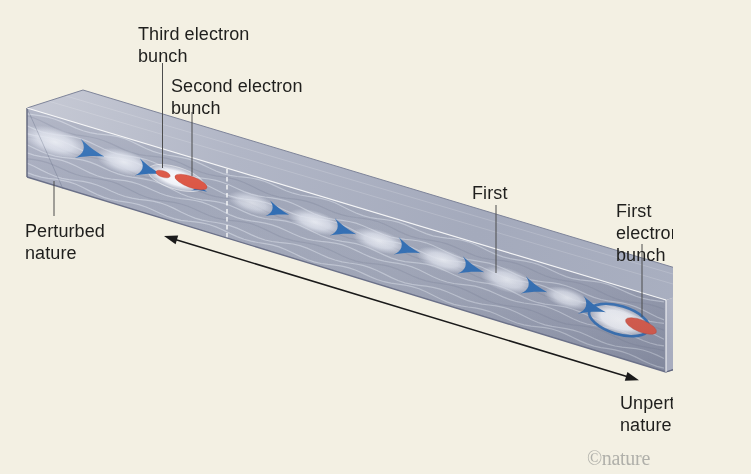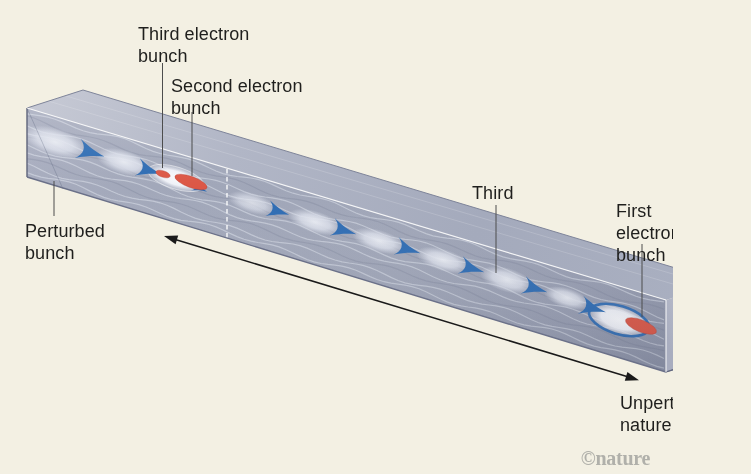--- a/index.html
+++ b/index.html
@@ -10,21 +10,21 @@
   }
   .stage svg{position:absolute;left:0;top:0;}
   .lbl{
     position:absolute;
     font-size:18px;line-height:22px;letter-spacing:.1px;
     color:var(--color-text,#1f1f1d);
     white-space:pre-line;
   }
   .credit{
     position:absolute;right:23px;top:447px;
-    font-family:"Liberation Serif",serif;font-weight:bold;font-size:20px;
+    font-family:"Liberation Serif",serif;font-weight:normal;font-size:20px;
     letter-spacing:-.3px;
     color:var(--color-credit-gray,#b0b0aa);
   }
 </style>
 </head>
 <body>
 
 <div class="stage">
 
   <svg width="751" height="474" viewBox="0 0 751 474">
@@ -155,21 +155,21 @@
       <polygon stroke="none" points="164,236 175.6,244.2 178.2,235.4"></polygon>
       <polygon stroke="none" points="639,380.2 627.4,372 624.8,380.8"></polygon>
     </g>
   </svg>
 
   <div class="lbl" style="left:138px;top:23px">Third electron
 bunch</div>
   <div class="lbl" style="left:171px;top:75px">Second electron
 bunch</div>
   <div class="lbl" style="left:25px;top:220px">Perturbed
-bunch</div>
-  <div class="lbl" style="left:472px;top:182px">Third</div>
+nature</div>
+  <div class="lbl" style="left:472px;top:182px">First</div>
   <div class="lbl" style="left:616px;top:200px">First electron
 bunch</div>
   <div class="lbl" style="left:620px;top:392px">Unperturbed
 nature</div>
   <div class="credit">©nature</div>
 
 </div>
 
 </body></html>

